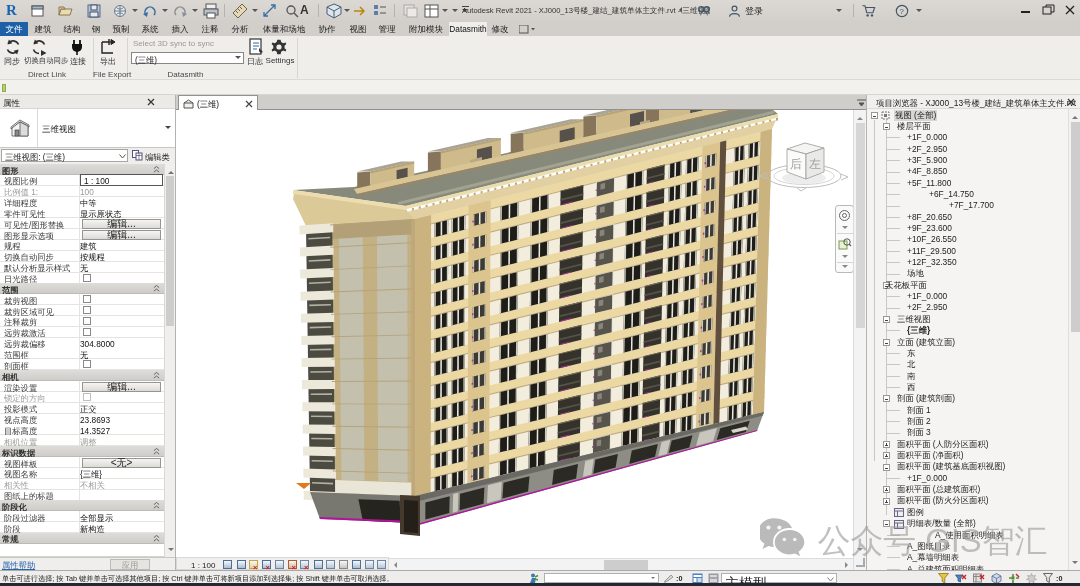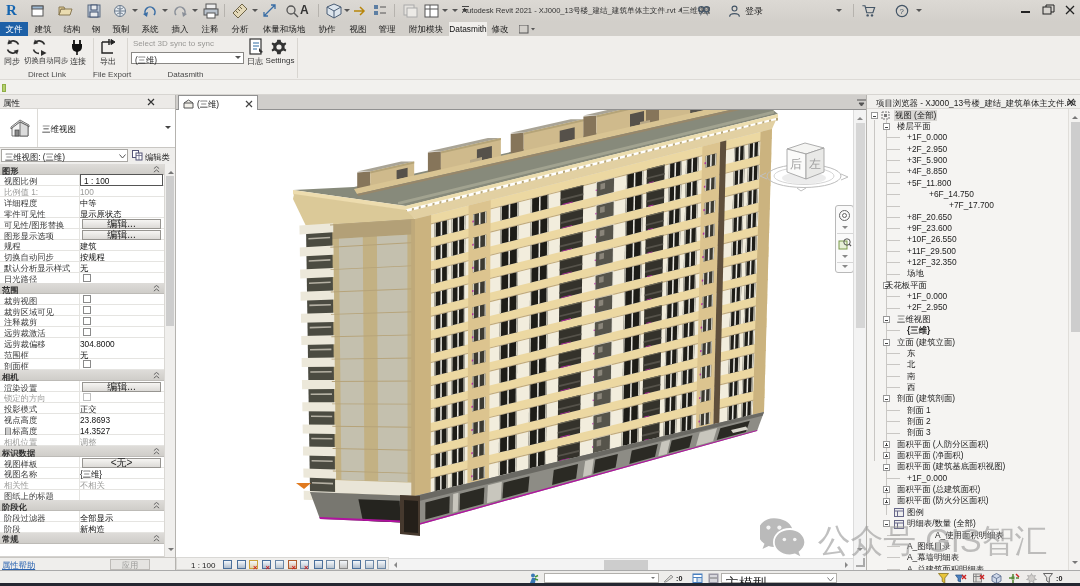--- a/index.html
+++ b/index.html
@@ -1572,20 +1572,21 @@
 <div class="trow" style="left:40px;top:457.2px;">A_幕墙明细表</div>
 <div class="tguide" style="left:20px;top:473.7px;width:13px;height:1px"></div>
 <div class="trow" style="left:40px;top:468.5px;">A_总建筑面积明细表</div>
 <div class="abs" style="left:201px;top:14px;width:12px;height:461px;background:#f3f2f0;border-left:1px solid #e0dedA">
 <div class="abs" style="left:3px;top:4px;border:3.5px solid transparent;border-bottom-color:#777"></div>
 <div class="abs" style="left:1.5px;top:13px;width:9px;height:210px;background:#cdcdcd"></div>
 <div class="abs" style="left:3px;bottom:3px;border:3.5px solid transparent;border-top-color:#777"></div>
     </div>
 </div>
 <div id="statusbar" class="abs">
+  <span style="position:absolute;left:2px;top:2.5px;white-space:nowrap">单击可进行选择; 按 Tab 键并单击可选择其他项目; 按 Ctrl 键并单击可将新项目添加到选择集; 按 Shift 键并单击可取消选择。</span>
   <svg class="abs" style="left:529px;top:2px" width="11" height="11" viewBox="0 0 11 11">
       <circle cx="4" cy="2.5" r="2" fill="#3a78b5"></circle>
       <path d="M1 10 L3 5 L7 5 L6 10" fill="#3a78b5"></path>
       <path d="M6 4 l3-1.5 M6 6 l3 1" stroke="#4a9a3a" stroke-width="1.4"></path>
     </svg>
   <div class="abs" style="left:544px;top:1.5px;width:115px;height:10.5px;background:#fff;border:1px solid #b2b0ac">
     <div class="abs" style="right:3px;top:3px;border:2.5px solid transparent;border-top-color:#777"></div>
   </div>
   <svg class="abs" style="left:663px;top:2px" width="11" height="10" viewBox="0 0 11 10">
       <path d="M1 9 L8 2 L10 4 L3 9 Z" fill="#d9d7d3" stroke="#999"></path>

